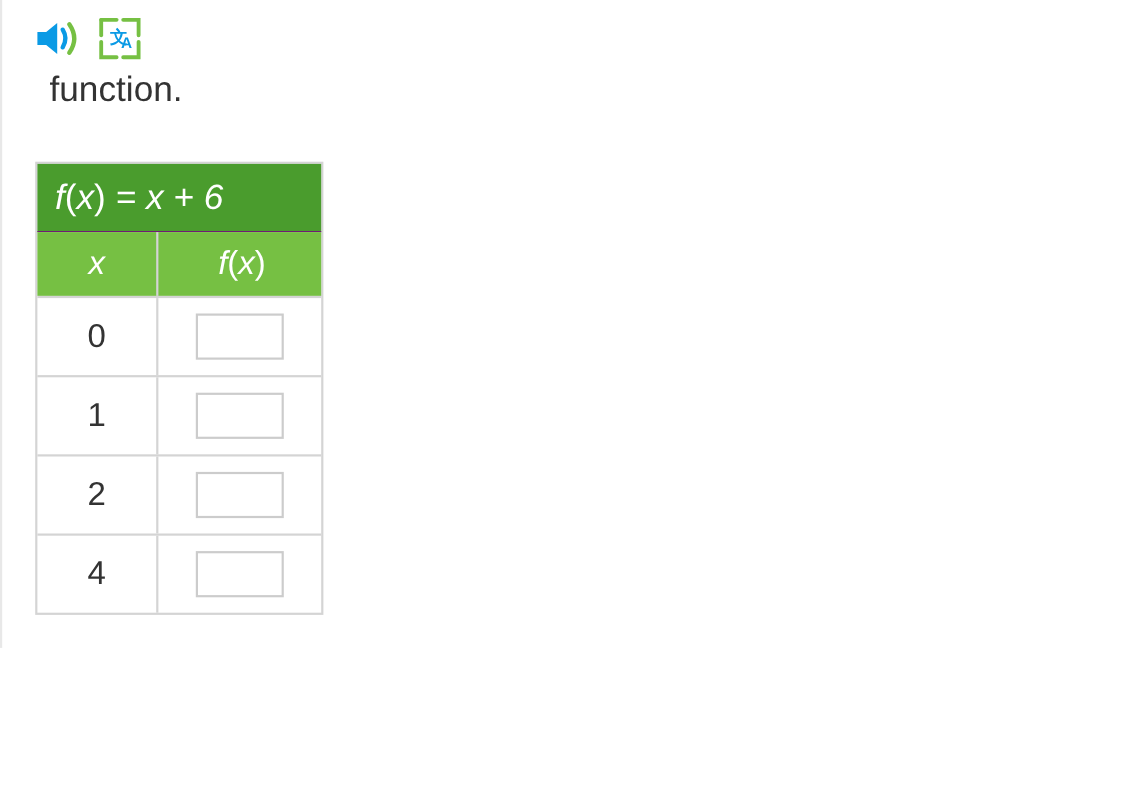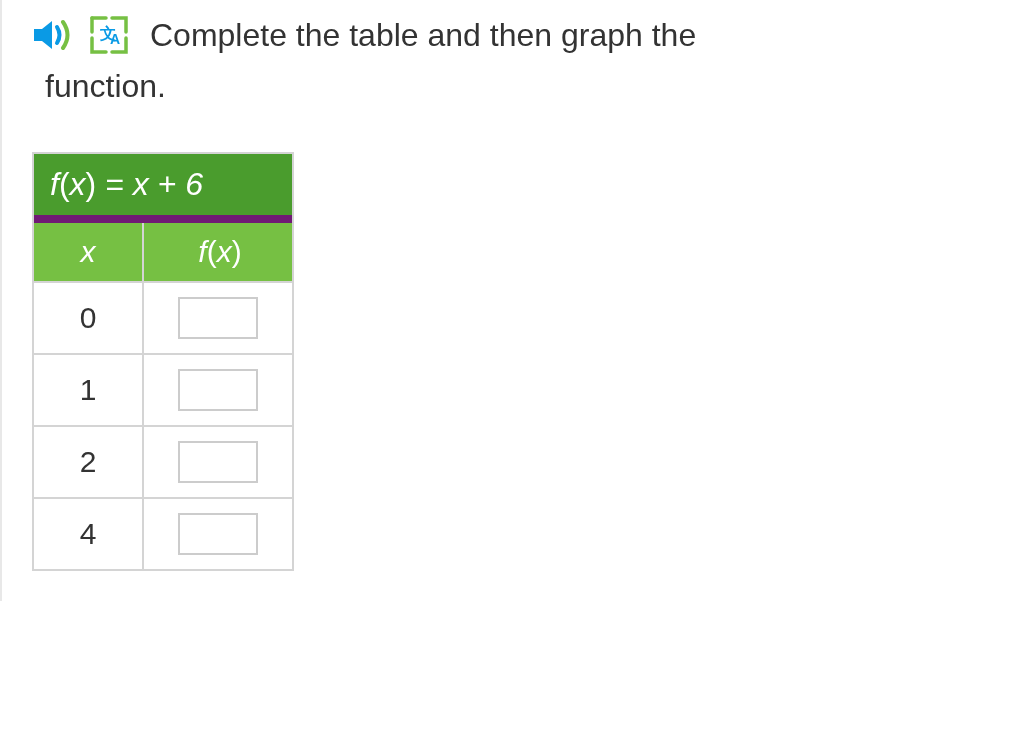--- a/index.html
+++ b/index.html
@@ -52,21 +52,21 @@
       border: 2px solid #d4d4d4;
       display: inline-block;
     }
     .table-header-main {
       background-color: #4a9c2d;
       color: #ffffff;
       font-size: 32px;
       font-style: italic;
       padding: 12px 16px;
       text-align: left;
-      border-bottom: 8px solid #701a75;
+      border-bottom: 1px solid #701a75;
     }
     .table-header-main .normal {
       font-style: normal;
     }
     .table-subheader {
       display: flex;
       background-color: #76c043;
       color: #ffffff;
     }
     .table-subheader-cell {
@@ -128,21 +128,20 @@
     <svg class="translate-icon" viewBox="0 0 42 42">
       <path d="M 4 4 L 18 4" stroke="#76c043" stroke-width="3.5" fill="none" stroke-linecap="round"></path>
       <path d="M 24 4 L 38 4 L 38 18" stroke="#76c043" stroke-width="3.5" fill="none" stroke-linecap="round"></path>
       <path d="M 38 24 L 38 38 L 24 38" stroke="#76c043" stroke-width="3.5" fill="none" stroke-linecap="round"></path>
       <path d="M 18 38 L 4 38 L 4 24" stroke="#76c043" stroke-width="3.5" fill="none" stroke-linecap="round"></path>
       <path d="M 4 18 L 4 4" stroke="#76c043" stroke-width="3.5" fill="none" stroke-linecap="round"></path>
       <text x="12" y="25" font-size="16" fill="#0a9ae5" font-weight="bold" font-family="sans-serif">文</text>
       <text x="22" y="30" font-size="14" fill="#0a9ae5" font-weight="bold" font-family="sans-serif">A</text>
     </svg>
   </div>
-  <div class="question-text">Complete the table and then graph the</div>
 </div>
 <div class="question-continuation">function.</div>
 
 <div class="table-container">
   <div class="table-header-main">
     <span>f</span><span class="normal">(</span><span>x</span><span class="normal">)</span><span> = x + 6</span>
   </div>
   <div class="table-subheader">
     <div class="table-subheader-cell col-x">x</div>
     <div class="table-subheader-cell col-fx">

